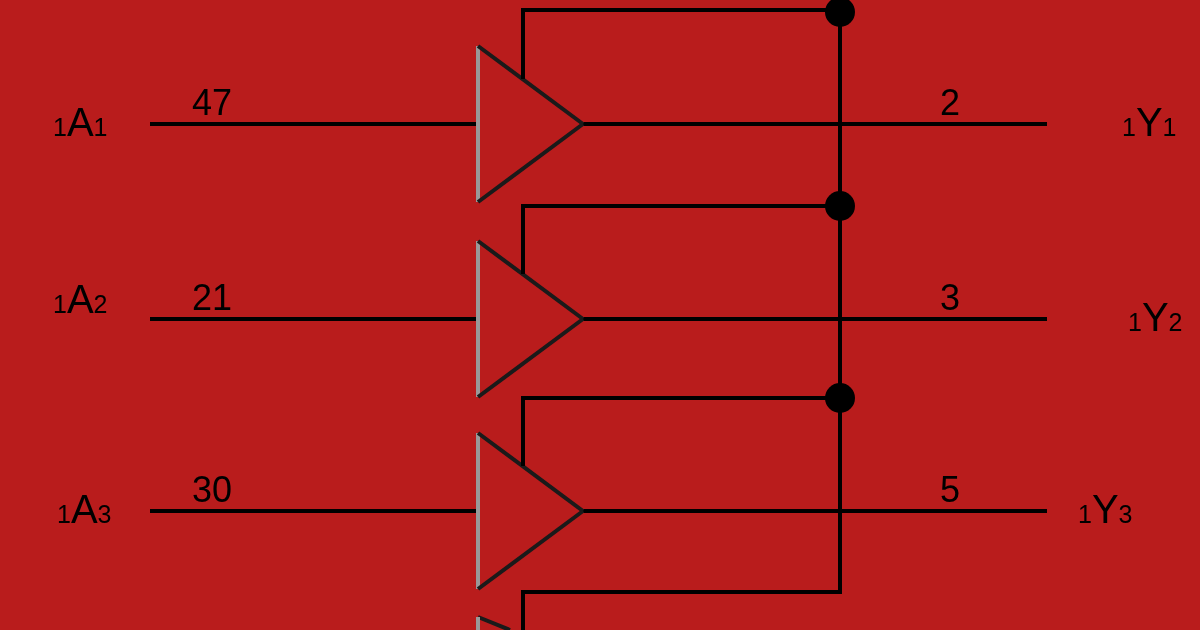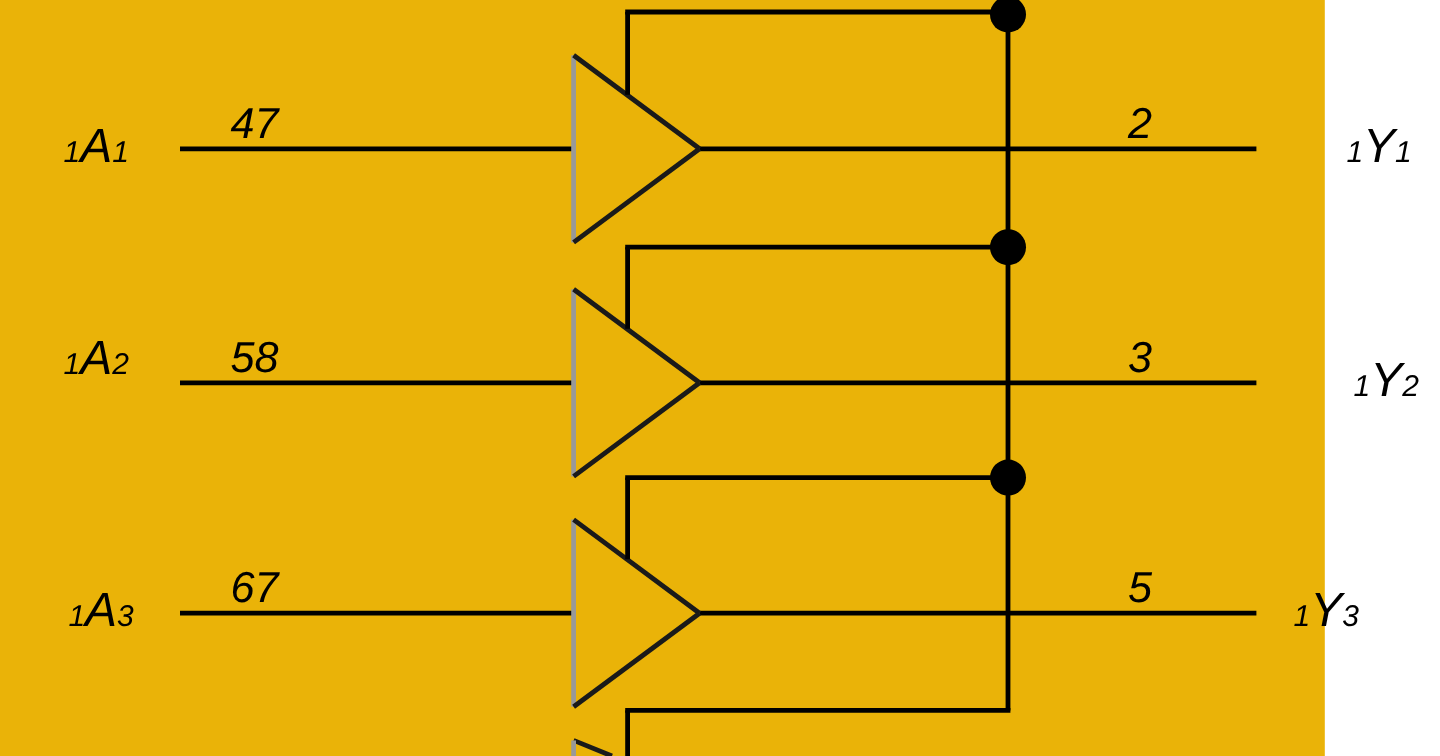--- a/index.html
+++ b/index.html
@@ -1,18 +1,18 @@
 <!DOCTYPE html>
 <html><head>
 <meta charset="utf-8">
 <style>
   html,body{margin:0;padding:0;background:#ffffff;}
   body{width:1200px;height:630px;overflow:hidden;
        font-family:"Liberation Sans",sans-serif;}
-  #stage{position:relative;width:1104px;height:630px;background:#eab308;font-style:italic;}
+  #stage{position:relative;width:1200px;height:630px;background:#b91c1c;}
   svg#schematic{position:absolute;left:0;top:0;width:1200px;height:630px;display:block;}
   .lbl{position:absolute;color:#000;white-space:nowrap;line-height:1;}
   .portlabel{font-size:40px;letter-spacing:0px;}
   .portlabel .sub{font-size:25px;vertical-align:baseline;}
   .pinnum{font-size:36px;}
 </style>
 </head>
 <body>
 
 <div id="stage">
@@ -81,30 +81,30 @@
   <div class="lbl pinnum" style="left:192px; top:85px;">47</div>
 
   <div class="lbl pinnum" style="left:940px; top:85px;">2</div>
   <div class="lbl portlabel" style="left:1122px; top:102px;">
     <span class="sub">1</span><span>Y</span><span class="sub">1</span>
   </div>
 
   <div class="lbl portlabel" style="left:53px; top:279px;">
     <span class="sub">1</span><span>A</span><span class="sub">2</span>
   </div>
-  <div class="lbl pinnum" style="left:192px; top:280px;">58</div>
+  <div class="lbl pinnum" style="left:192px; top:280px;">21</div>
 
   <div class="lbl pinnum" style="left:940px; top:280px;">3</div>
   <div class="lbl portlabel" style="left:1128px; top:297px;">
     <span class="sub">1</span><span>Y</span><span class="sub">2</span>
   </div>
 
   <div class="lbl portlabel" style="left:57px; top:489px;">
     <span class="sub">1</span><span>A</span><span class="sub">3</span>
   </div>
-  <div class="lbl pinnum" style="left:192px; top:472px;">67</div>
+  <div class="lbl pinnum" style="left:192px; top:472px;">30</div>
 
   <div class="lbl pinnum" style="left:940px; top:472px;">5</div>
   <div class="lbl portlabel" style="left:1078px; top:489px;">
     <span class="sub">1</span><span>Y</span><span class="sub">3</span>
   </div>
 
 </div>
 
 </body></html>

